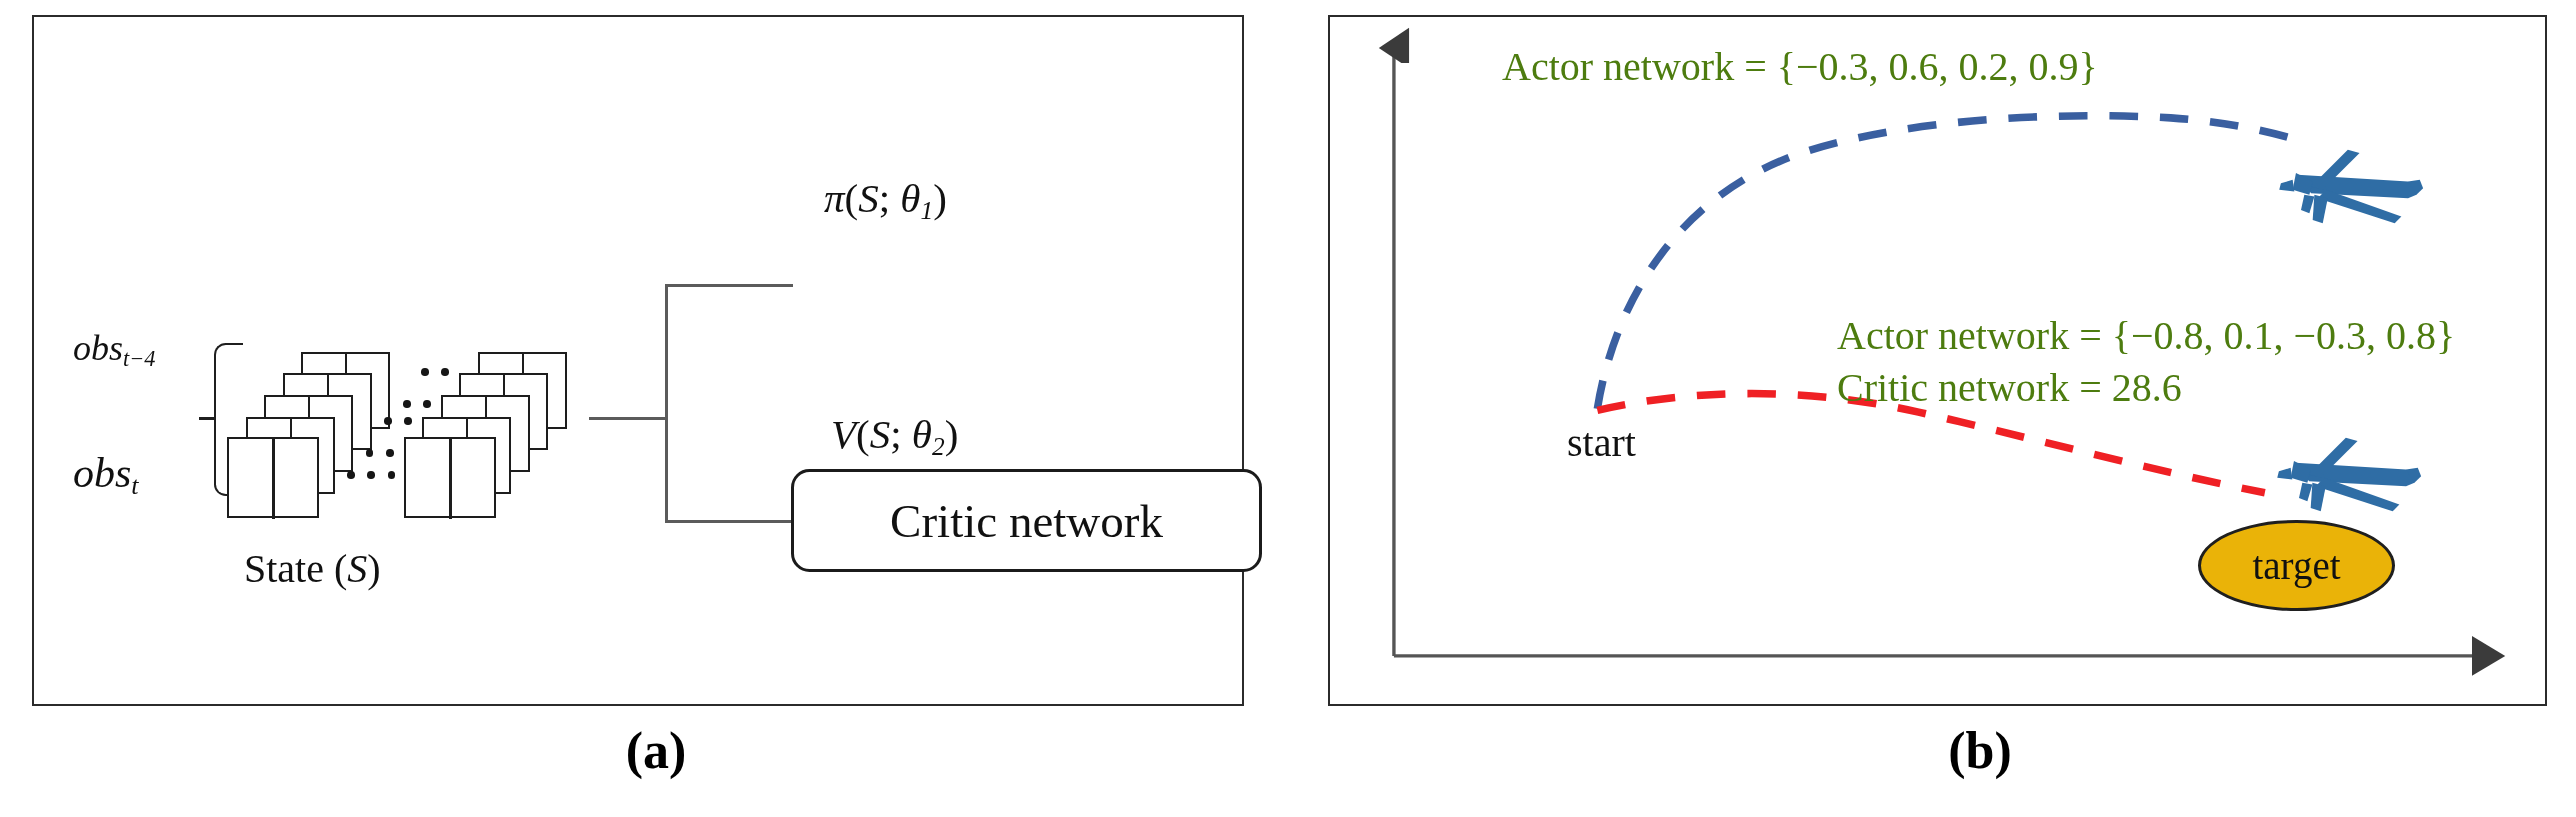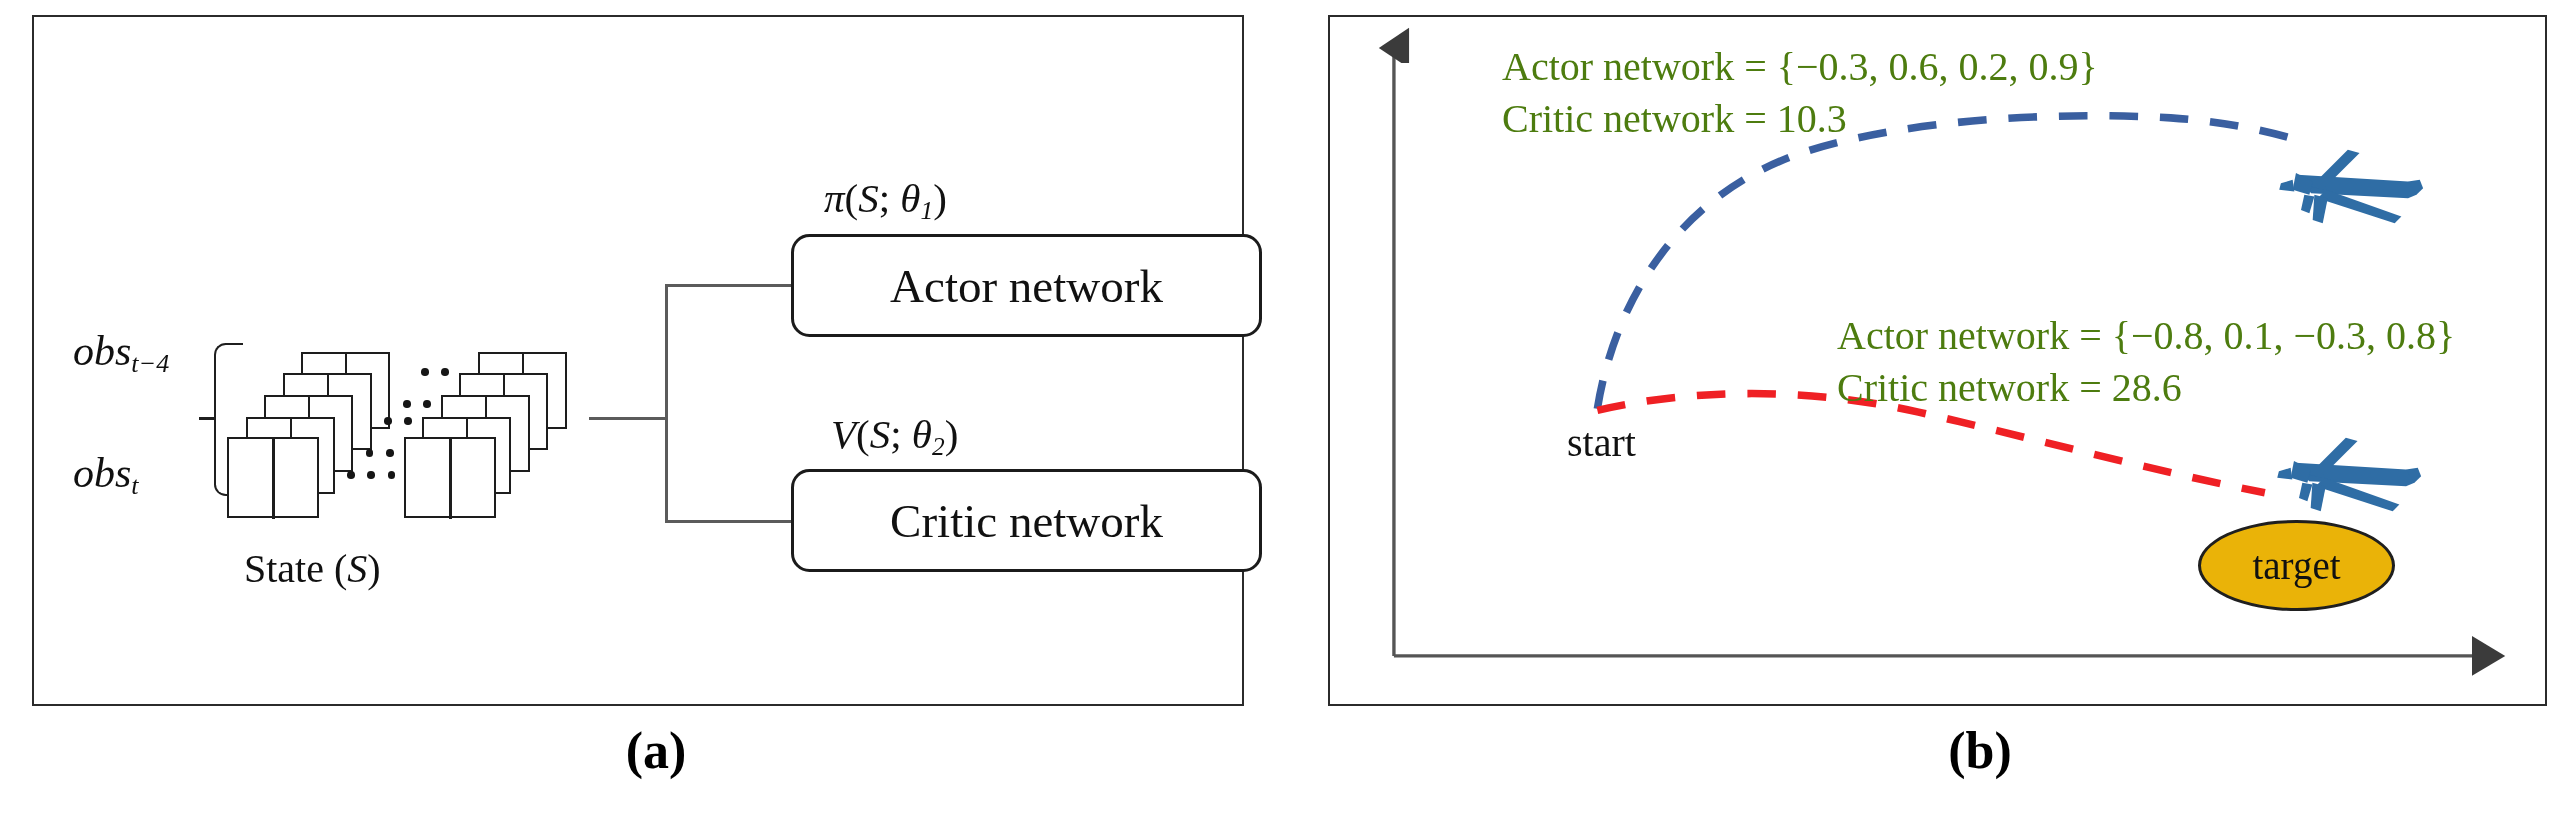--- a/index.html
+++ b/index.html
@@ -59,21 +59,21 @@
     line-height: 1;
   }
   .math-label .up { font-style: normal; }
   .math-label sub {
     font-size: 0.62em;
     font-style: italic;
     vertical-align: -0.28em;
     letter-spacing: 0;
   }
 
-  #obs-top    { left: 39px;  top: 313px; font-size: 42px; }
+  #obs-top    { left: 39px;  top: 313px; font-size: 36px; }
   #obs-bottom { left: 39px;  top: 435px; font-size: 42px; }
 
   #pi-label { left: 790px;  top: 161px; font-size: 41px; }
   #v-label  { left: 797px;  top: 397px; font-size: 41px; }
 
   #state-caption {
     position: absolute;
     left: 210px;
     top: 528px;
     width: 353px;
@@ -279,21 +279,20 @@
       <div class="line-h" id="conn-actor"></div>
       <div class="line-h" id="conn-critic"></div>
 
       <div class="math-label" id="pi-label">
         <span>π</span><span class="up">(</span><span>S</span><span class="up">; </span><span>θ</span><sub>1</sub><span class="up">)</span>
       </div>
       <div class="math-label" id="v-label">
         <span>V</span><span class="up">(</span><span>S</span><span class="up">; </span><span>θ</span><sub>2</sub><span class="up">)</span>
       </div>
 
-      <div class="net-box" id="actor-box">Actor network</div>
       <div class="net-box" id="critic-box">Critic network</div>
 
     </div>
   </div>
 
   <div class="panel" id="panel-b">
     <div class="panel-inner">
 
       <svg id="axis-svg" viewBox="0 0 1450 822">
         <defs>
@@ -309,21 +308,20 @@
 
         <line x1="76" y1="760" x2="1372" y2="760" stroke="#555555" stroke-width="4" marker-end="url(#arrow-right)"></line>
 
         <path d="M 318,466 C 340,330 420,210 560,162 C 680,122 860,112 1000,120 C 1060,124 1110,134 1150,146" fill="none" stroke="#3a5fa0" stroke-width="9" stroke-dasharray="34 26" stroke-linecap="butt"></path>
 
         <path d="M 318,468 C 420,444 560,438 700,470 C 840,502 980,540 1112,566" fill="none" stroke="#ef2024" stroke-width="9" stroke-dasharray="34 26" stroke-linecap="butt"></path>
       </svg>
 
       <div class="annot" id="annot-upper">
         <div>Actor network = {−0.3, 0.6, 0.2, 0.9}</div>
-        <div>Critic network = 10.3</div>
       </div>
 
       <div class="annot" id="annot-lower">
         <div>Actor network = {−0.8, 0.1, −0.3, 0.8}</div>
         <div>Critic network = 28.6</div>
       </div>
 
       <div id="start-label">start</div>
 
       <div id="target-ellipse">

